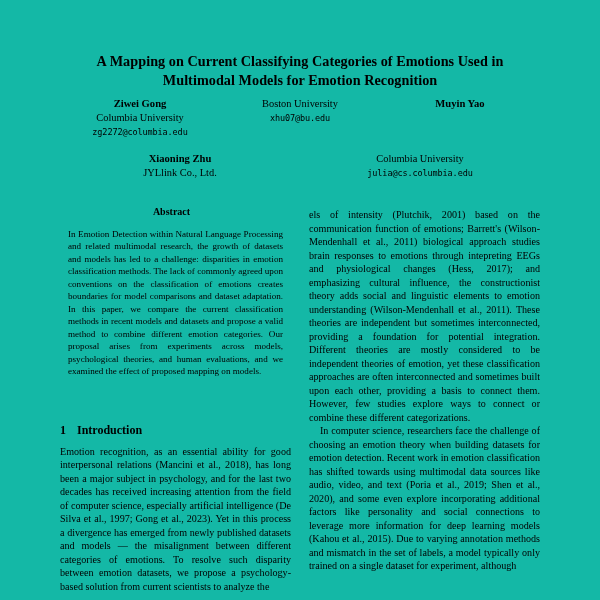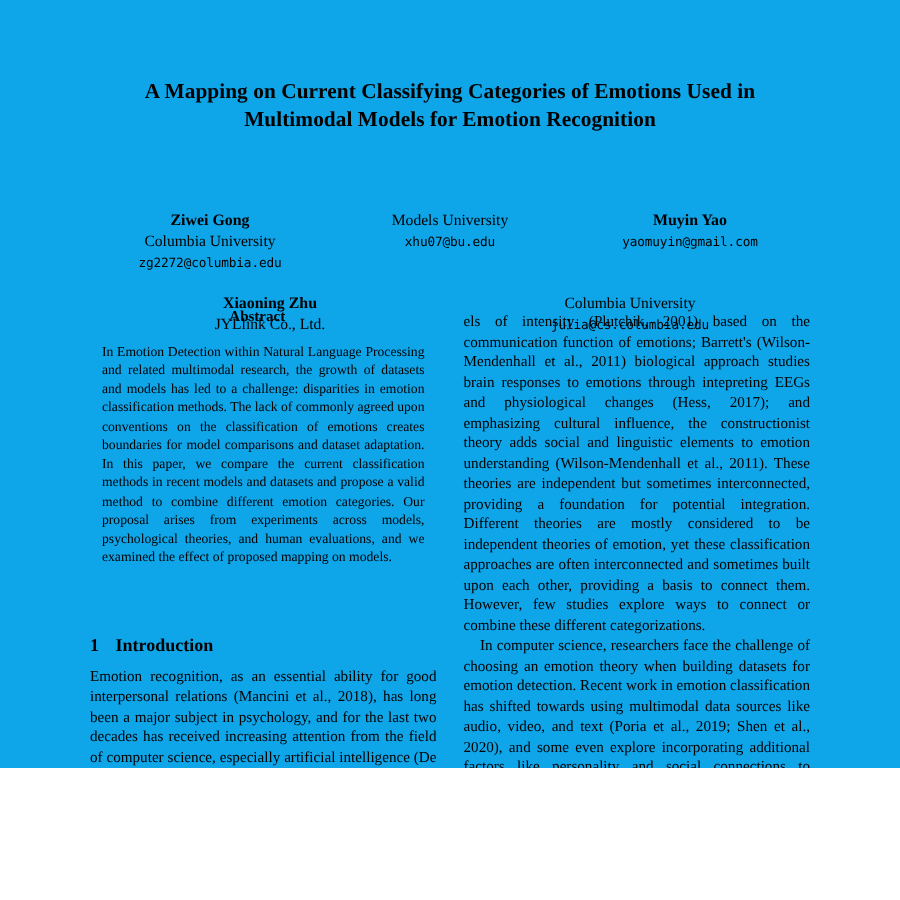--- a/index.html
+++ b/index.html
@@ -10,23 +10,23 @@
   body {
     width: 600px;
     height: 600px;
     overflow: hidden;
     font-family: "Liberation Serif", serif;
     color: #000000;
     position: relative;
   }
   .page {
     width: 600px;
-    height: 512px;
+    height: 600px;
     position: relative;
-    background: #0ea5e9;
+    background: #14b8a6;
     overflow: hidden;
   }
 
   
   .title-block {
     position: absolute;
     left: 60px;
     top: 52px;
     width: 480px;
     text-align: center;
@@ -50,21 +50,20 @@
   }
   .authors-row-1 { top: 97px; }
   .authors-row-2 {
     top: 152px;
     left: 100px;
     width: 400px;
   }
   .author {
     width: 160px;
     text-align: center;
-    margin-top: 44px;
   }
   .author-name {
     font-size: 10.6px;
     font-weight: bold;
     line-height: 14px;
   }
   .author-affil {
     font-size: 10.4px;
     line-height: 14px;
   }
@@ -145,26 +144,25 @@
     <h1 class="paper-title">A Mapping on Current Classifying Categories of Emotions Used in Multimodal Models for Emotion Recognition</h1>
   </div>
 
   <div class="authors-row authors-row-1">
     <div class="author">
       <div class="author-name">Ziwei Gong</div>
       <div class="author-affil">Columbia University</div>
       <div class="author-email">zg2272@columbia.edu</div>
     </div>
     <div class="author">
-      <div class="author-affil">Models University</div>
+      <div class="author-affil">Boston University</div>
       <div class="author-email">xhu07@bu.edu</div>
     </div>
     <div class="author">
       <div class="author-name">Muyin Yao</div>
-      <div class="author-email">yaomuyin@gmail.com</div>
     </div>
   </div>
 
   <div class="authors-row authors-row-2">
     <div class="author">
       <div class="author-name">Xiaoning Zhu</div>
       <div class="author-affil">JYLlink Co., Ltd.</div>
     </div>
     <div class="author">
       <div class="author-affil">Columbia University</div>

